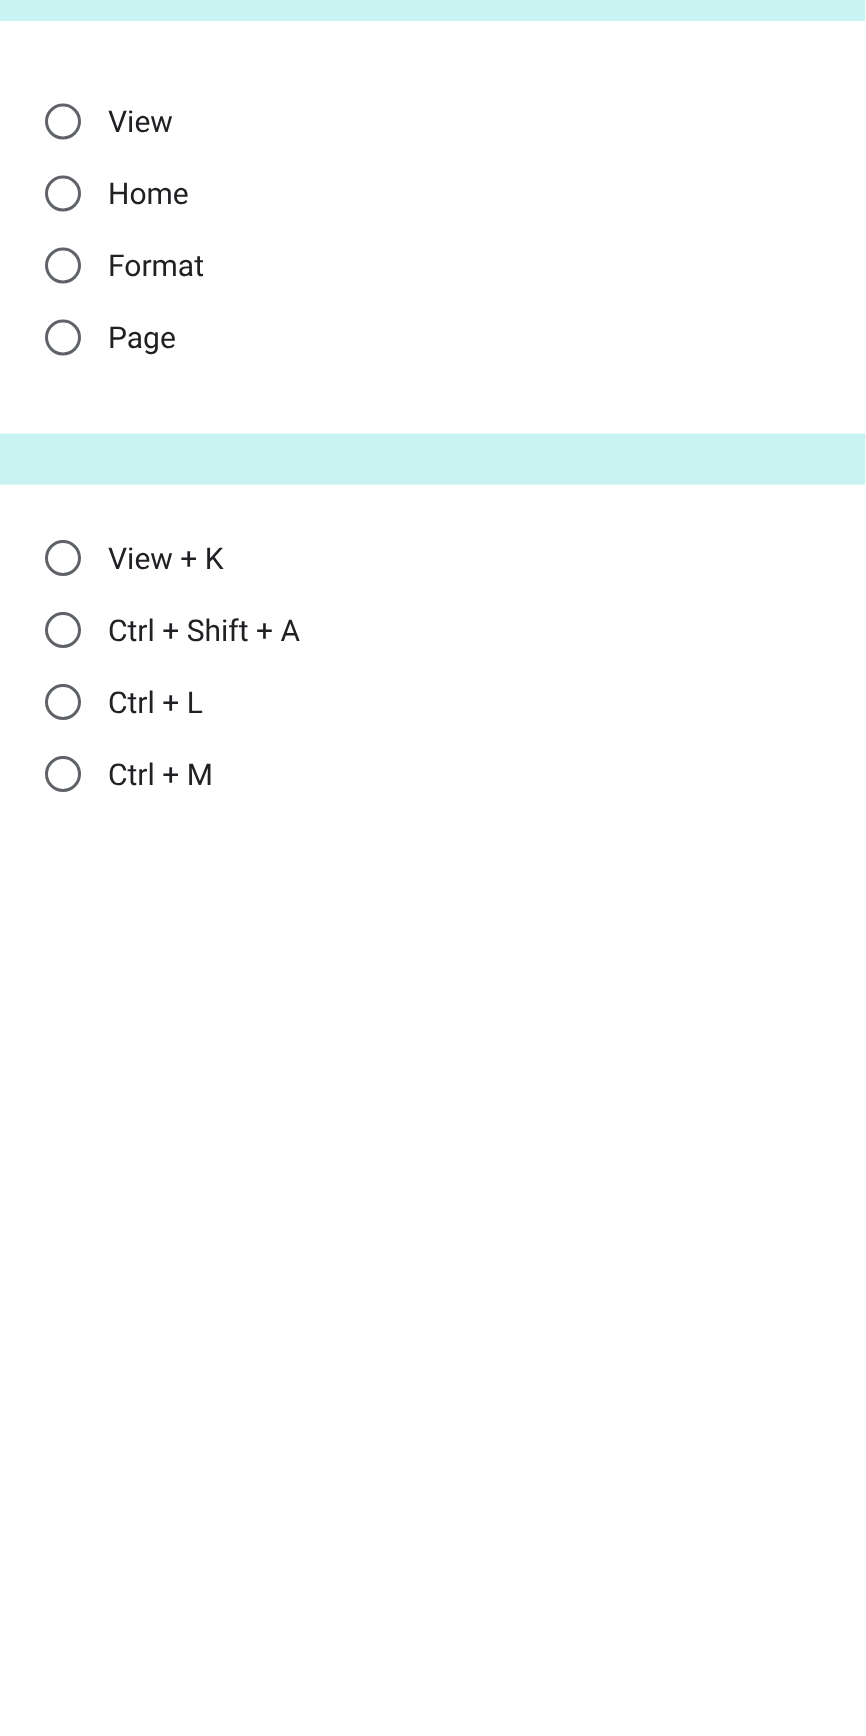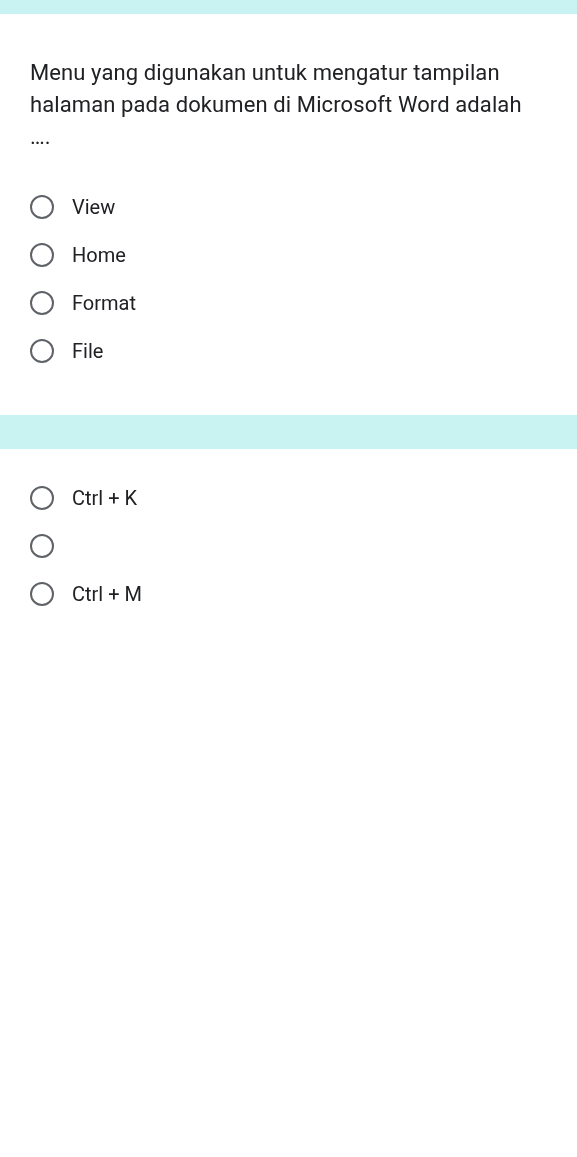--- a/index.html
+++ b/index.html
@@ -47,50 +47,54 @@
     height: 34px;
     background: #c9f2f2;
   }
 </style>
 </head>
 <body>
 
 <div class="divider"></div>
 
 <div class="card">
-  <div class="question">Menu yang digunakan untuk mengatur tampilan halaman pada dokumen di Microsoft Word adalah ….</div>
   <div class="options">
     <label class="option">
       <span class="radio"></span>
       <span class="opt-label">View</span>
     </label>
     <label class="option">
       <span class="radio"></span>
       <span class="opt-label">Home</span>
     </label>
     <label class="option">
       <span class="radio"></span>
       <span class="opt-label">Format</span>
     </label>
     <label class="option">
       <span class="radio"></span>
-      <span class="opt-label">File</span>
+      <span class="opt-label">Page</span>
     </label>
   </div>
 </div>
 
 <div class="spacer"></div>
 
 <div class="card">
   <div class="options">
     <label class="option">
       <span class="radio"></span>
-      <span class="opt-label">Ctrl + K</span>
+      <span class="opt-label">View + K</span>
     </label>
     <label class="option">
       <span class="radio"></span>
+      <span class="opt-label">Ctrl + Shift + A</span>
+    </label>
+    <label class="option">
+      <span class="radio"></span>
+      <span class="opt-label">Ctrl + L</span>
     </label>
     <label class="option">
       <span class="radio"></span>
       <span class="opt-label">Ctrl + M</span>
     </label>
   </div>
 </div>
 
 </body></html>

